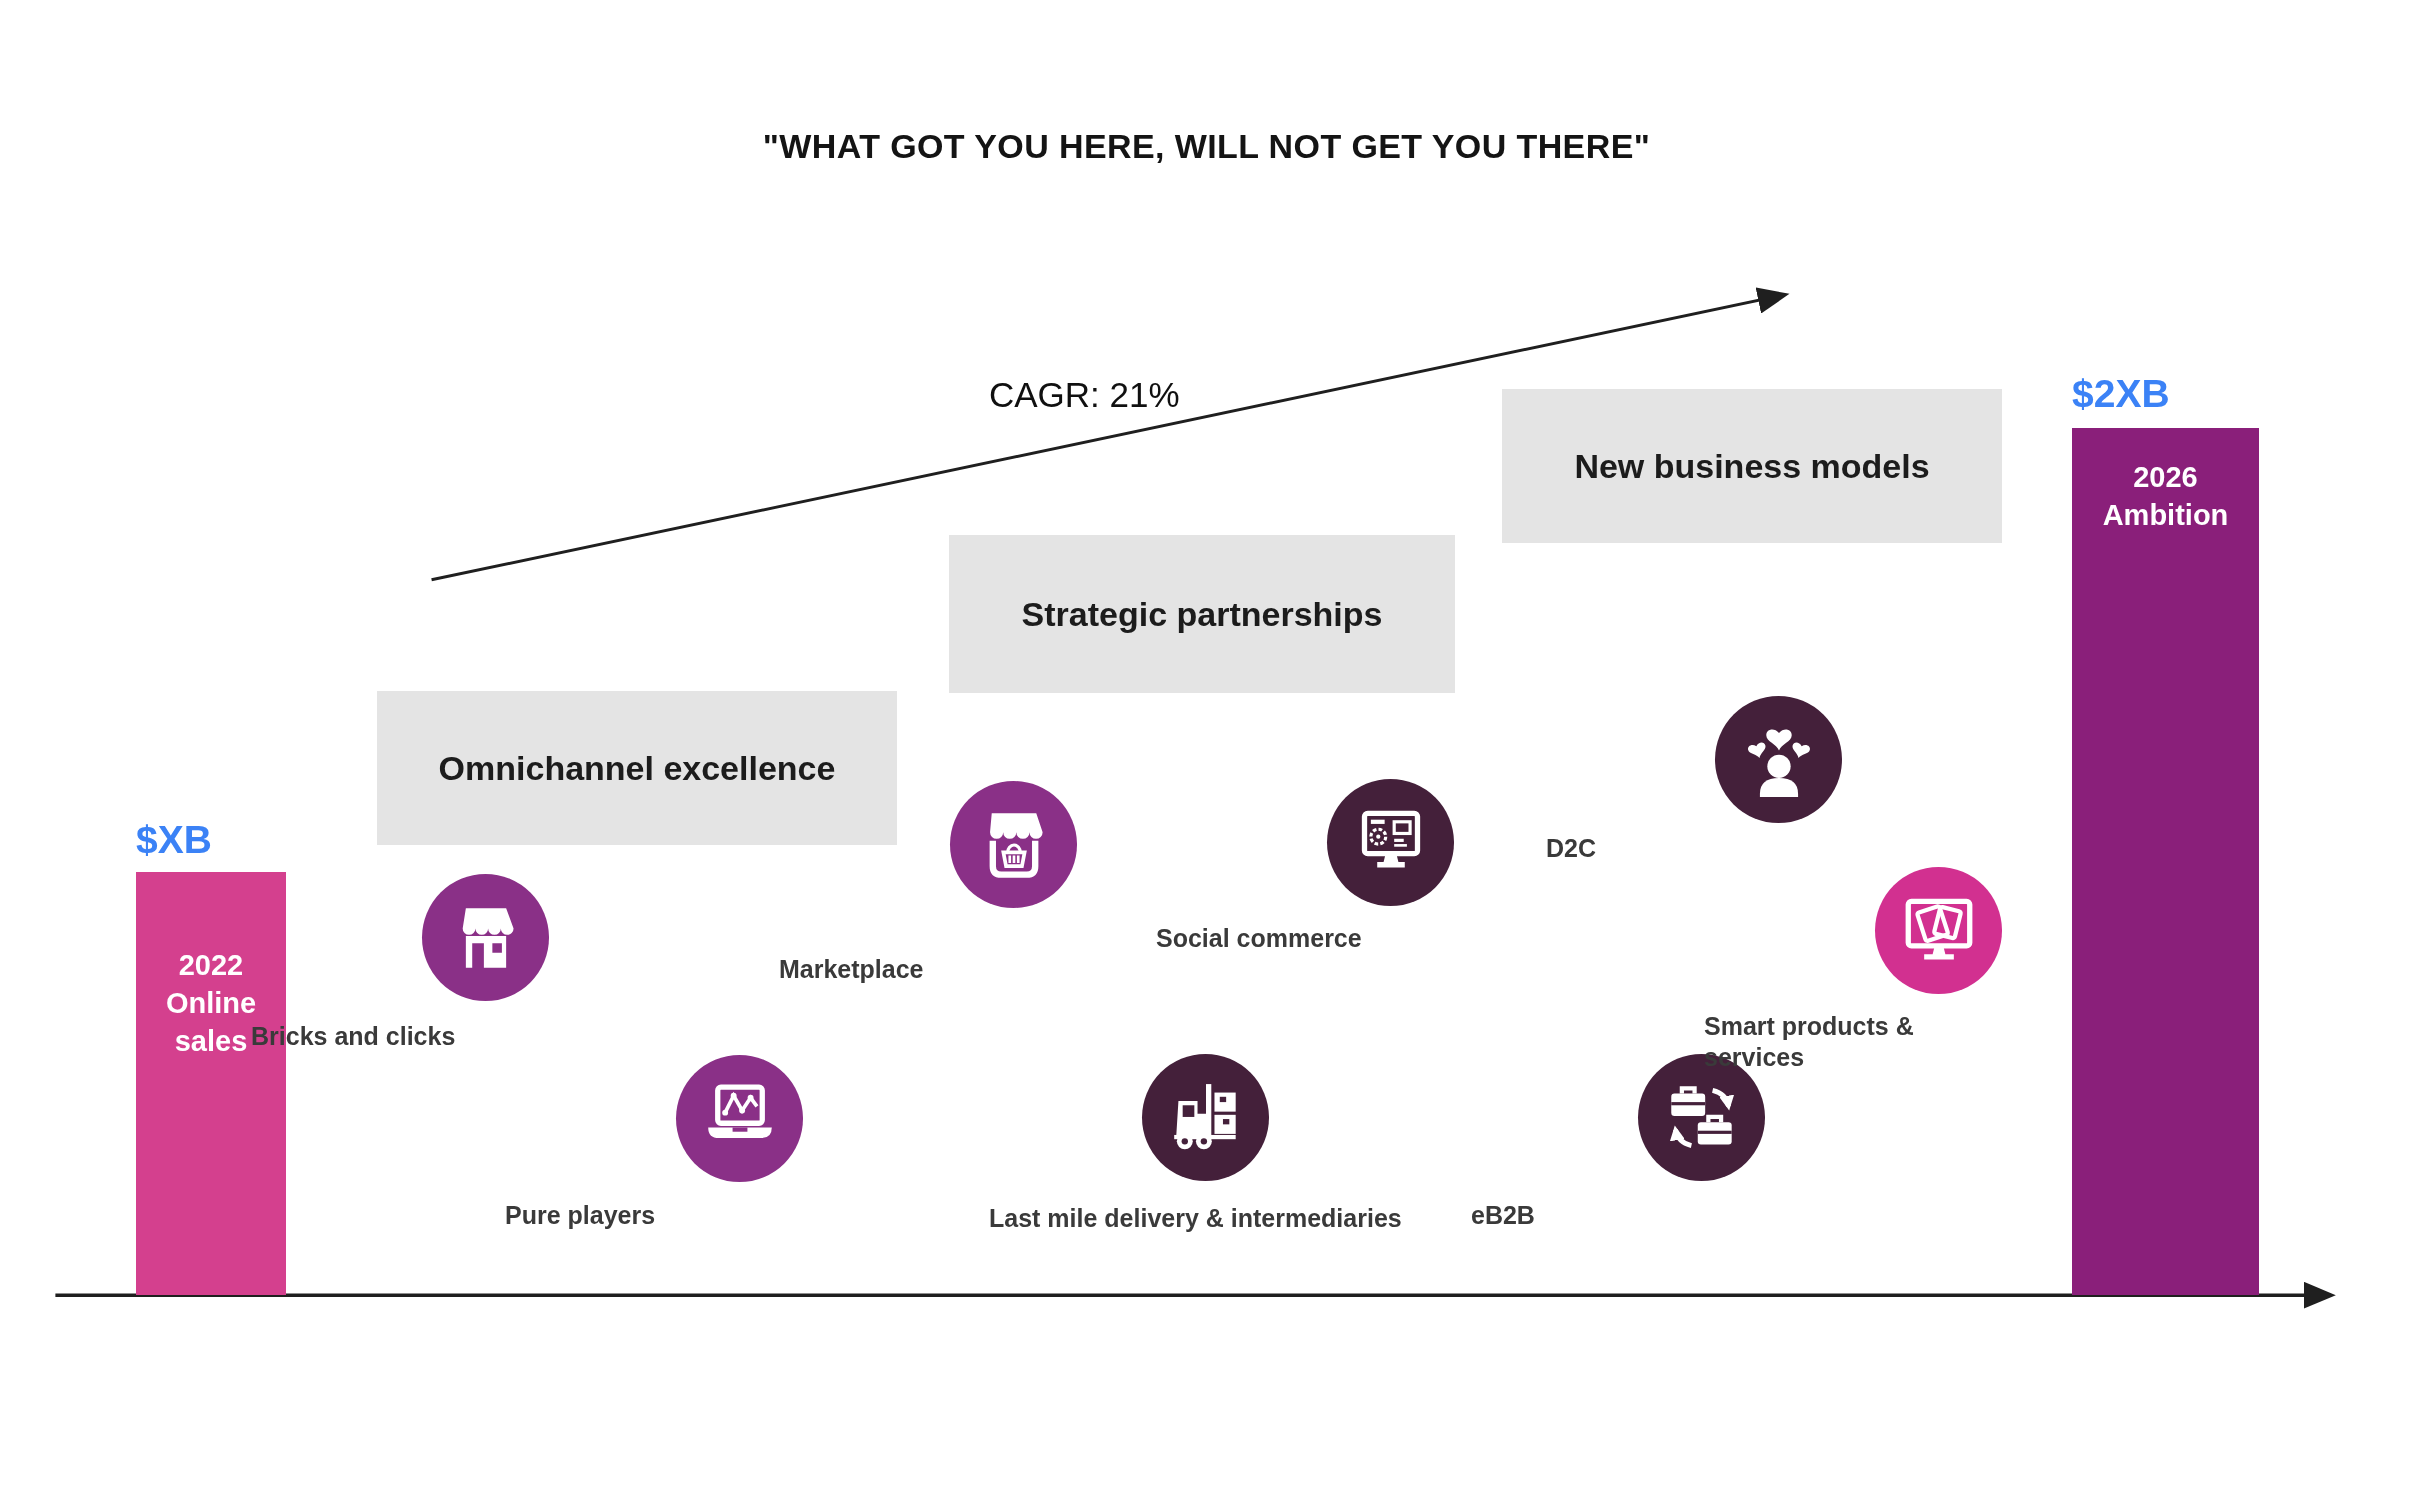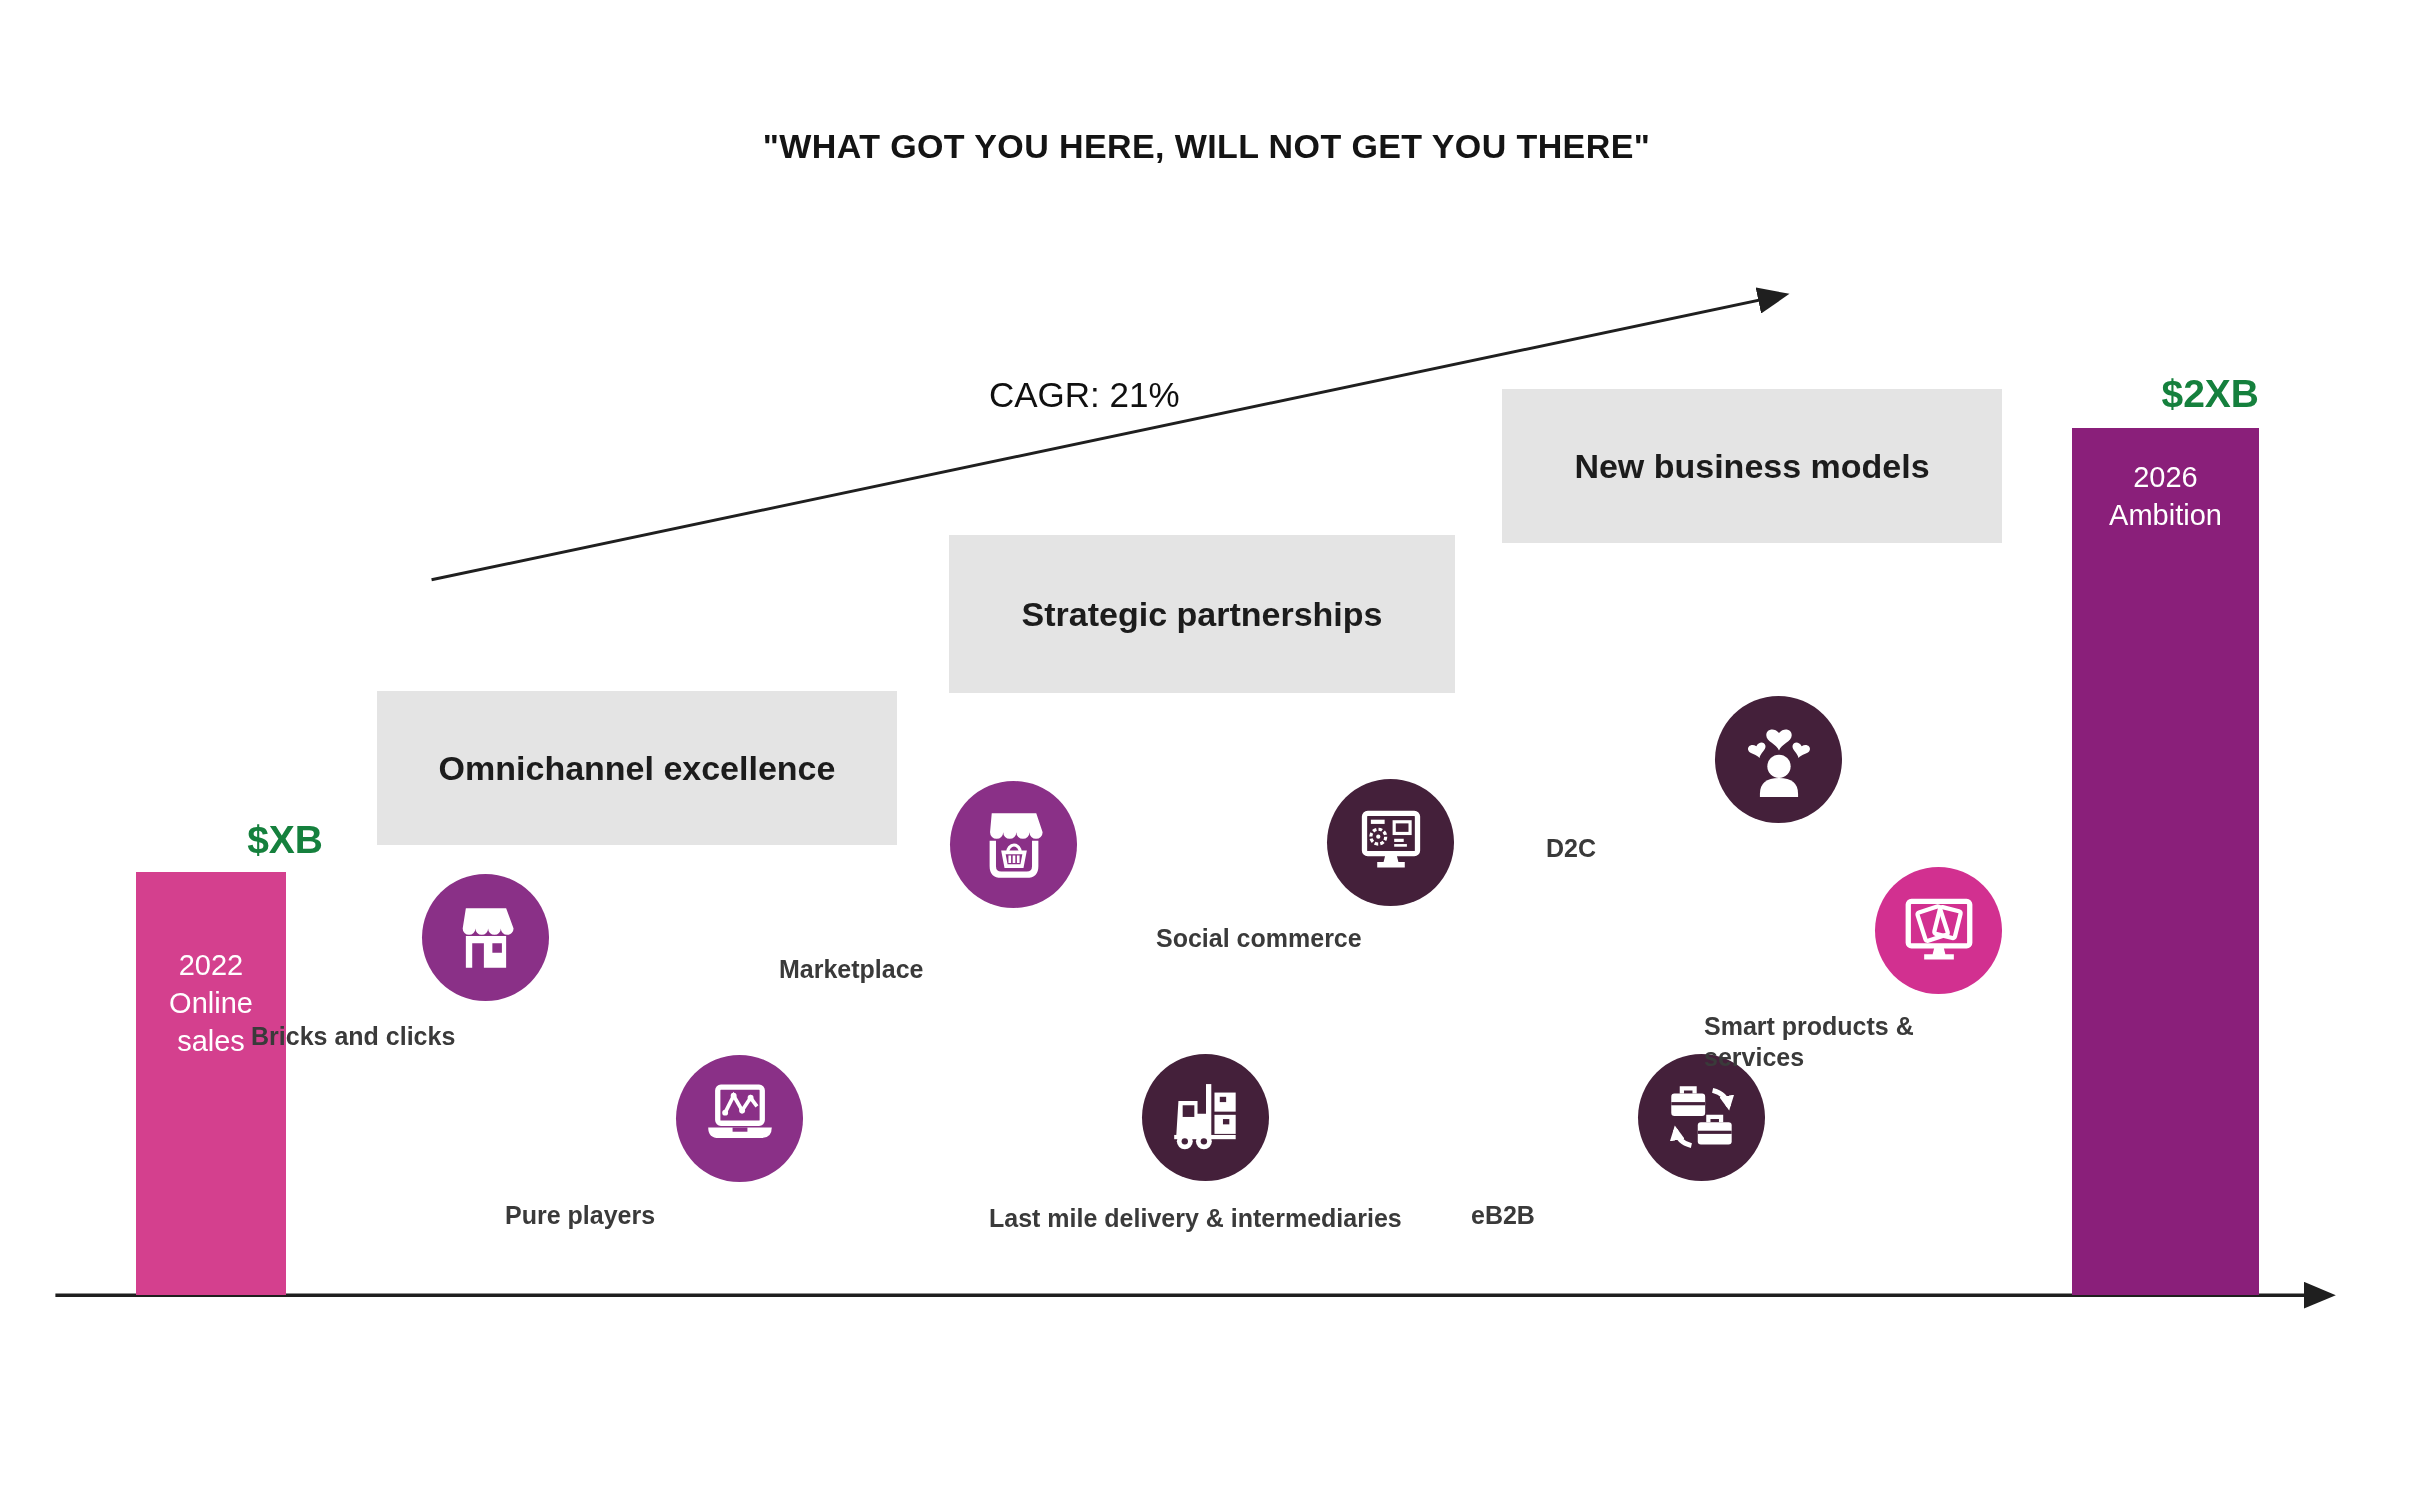--- a/index.html
+++ b/index.html
@@ -9,24 +9,24 @@
   .title{position:absolute;left:0;right:0;top:124px;text-align:center;
          font-weight:bold;font-size:34px;line-height:45px;color:#141414;letter-spacing:0.4px;}
 
   .arrow-layer{position:absolute;left:0;top:0;width:2413px;height:1508px;pointer-events:none;}
 
   .cagr{position:absolute;left:989px;top:375px;font-weight:normal;font-size:35px;color:#101010;}
 
   .bar{position:absolute;display:flex;flex-direction:column;align-items:center;}
   .bar-start{left:136px;top:872px;width:150px;height:423px;background:#d4408e;}
   .bar-end{left:2072px;top:428px;width:187px;height:867px;background:#8a1f7a;}
-  .bar-inner{color:#ffffff;font-size:29px;line-height:38px;font-weight:normal;text-align:center;}
+  .bar-inner{color:#ffffff;font-size:29px;line-height:38px;font-weight:bold;text-align:center;}
   .bar-start .bar-inner{margin-top:74px;}
   .bar-end .bar-inner{margin-top:30px;}
-  .bar-value{position:absolute;width:187px;text-align:right;font-weight:bold;font-size:39px;color:#15803d;}
+  .bar-value{position:absolute;width:187px;text-align:left;font-weight:bold;font-size:39px;color:#3b82f6;}
   .val-start{left:136px;top:818px;}
   .val-end{left:2072px;top:372px;}
 
   .phase-box{position:absolute;background:#e4e4e4;display:flex;align-items:center;justify-content:center;
              font-weight:bold;font-size:34px;color:#1c1c1c;text-align:center;}
   .phase-1{left:377px;top:691px;width:520px;height:154px;}
   .phase-2{left:949px;top:535px;width:506px;height:158px;}
   .phase-3{left:1502px;top:389px;width:500px;height:154px;}
 
   .circle{position:absolute;width:127px;height:127px;border-radius:50%;

